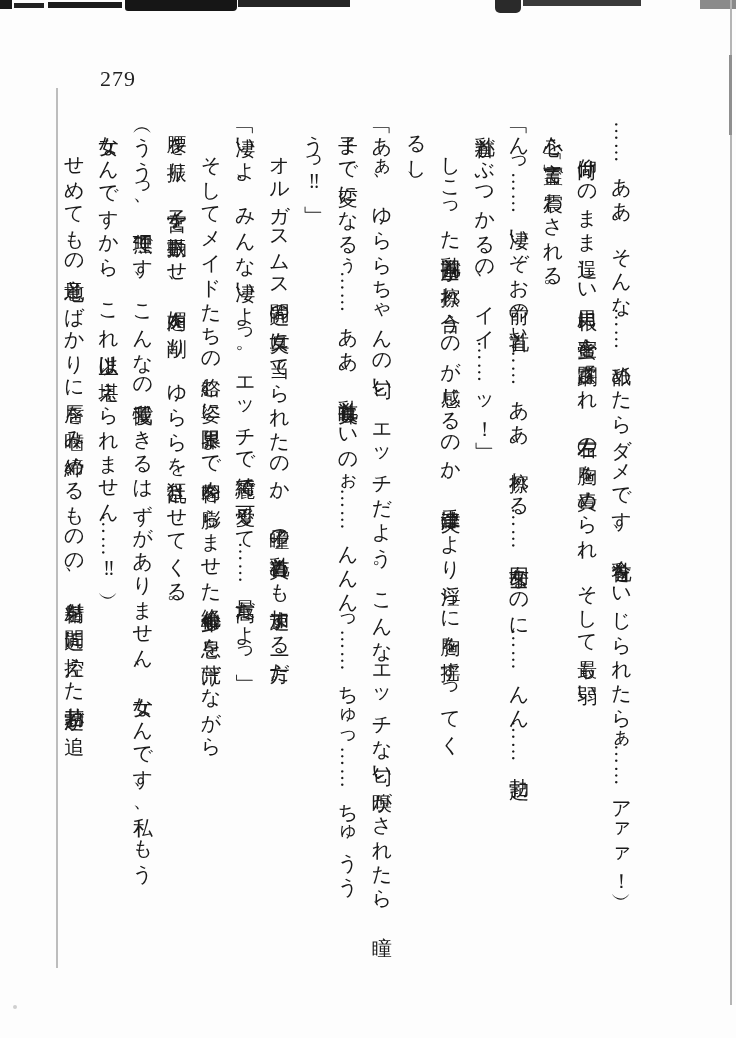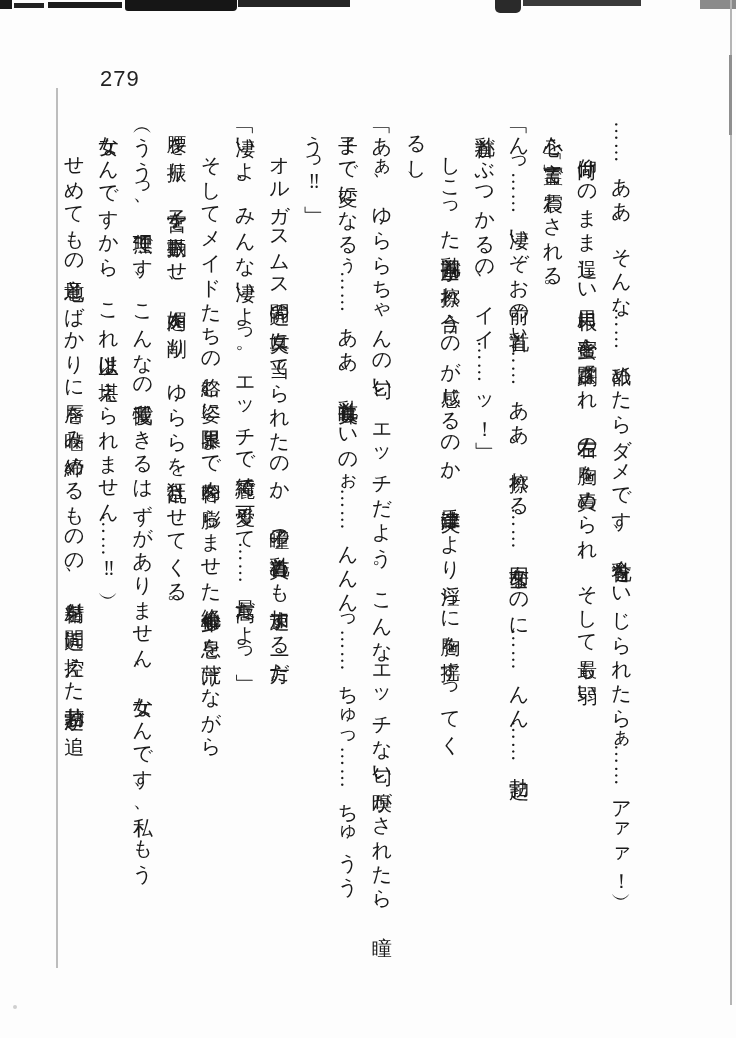--- a/index.html
+++ b/index.html
@@ -14,21 +14,21 @@
     width:736px;height:1038px;
     background:#fdfdfd;
   }
   
   .page-number{
     position:absolute;
     left:100px;top:66px;
     font-size:22px;
     color:#222;
     letter-spacing:1px;
-    font-family:Liberation Sans, sans-serif;
+    font-family:Liberation Serif, serif;
   }
   
   .text-block{
     position:absolute;
     top:121px;
     right:97px;
     height:824px;
     writing-mode:vertical-rl;
     -webkit-writing-mode:vertical-rl;
     text-orientation:mixed;

